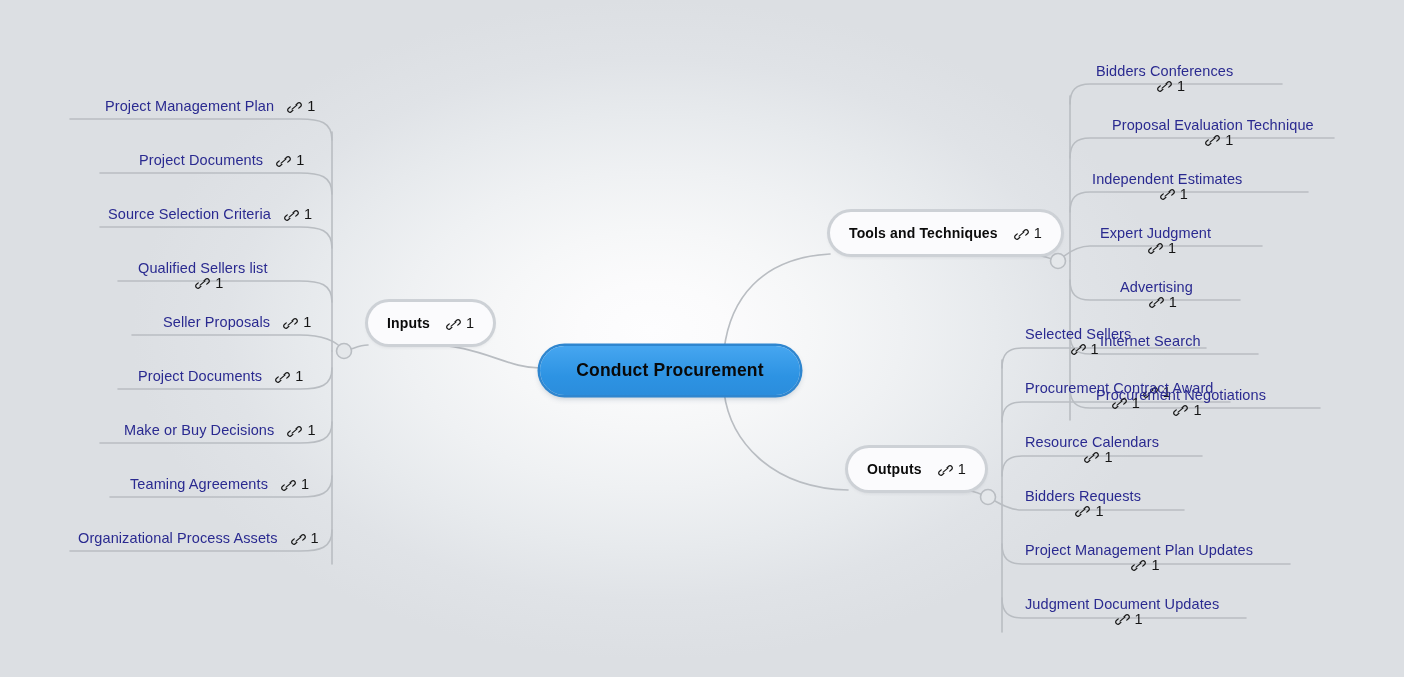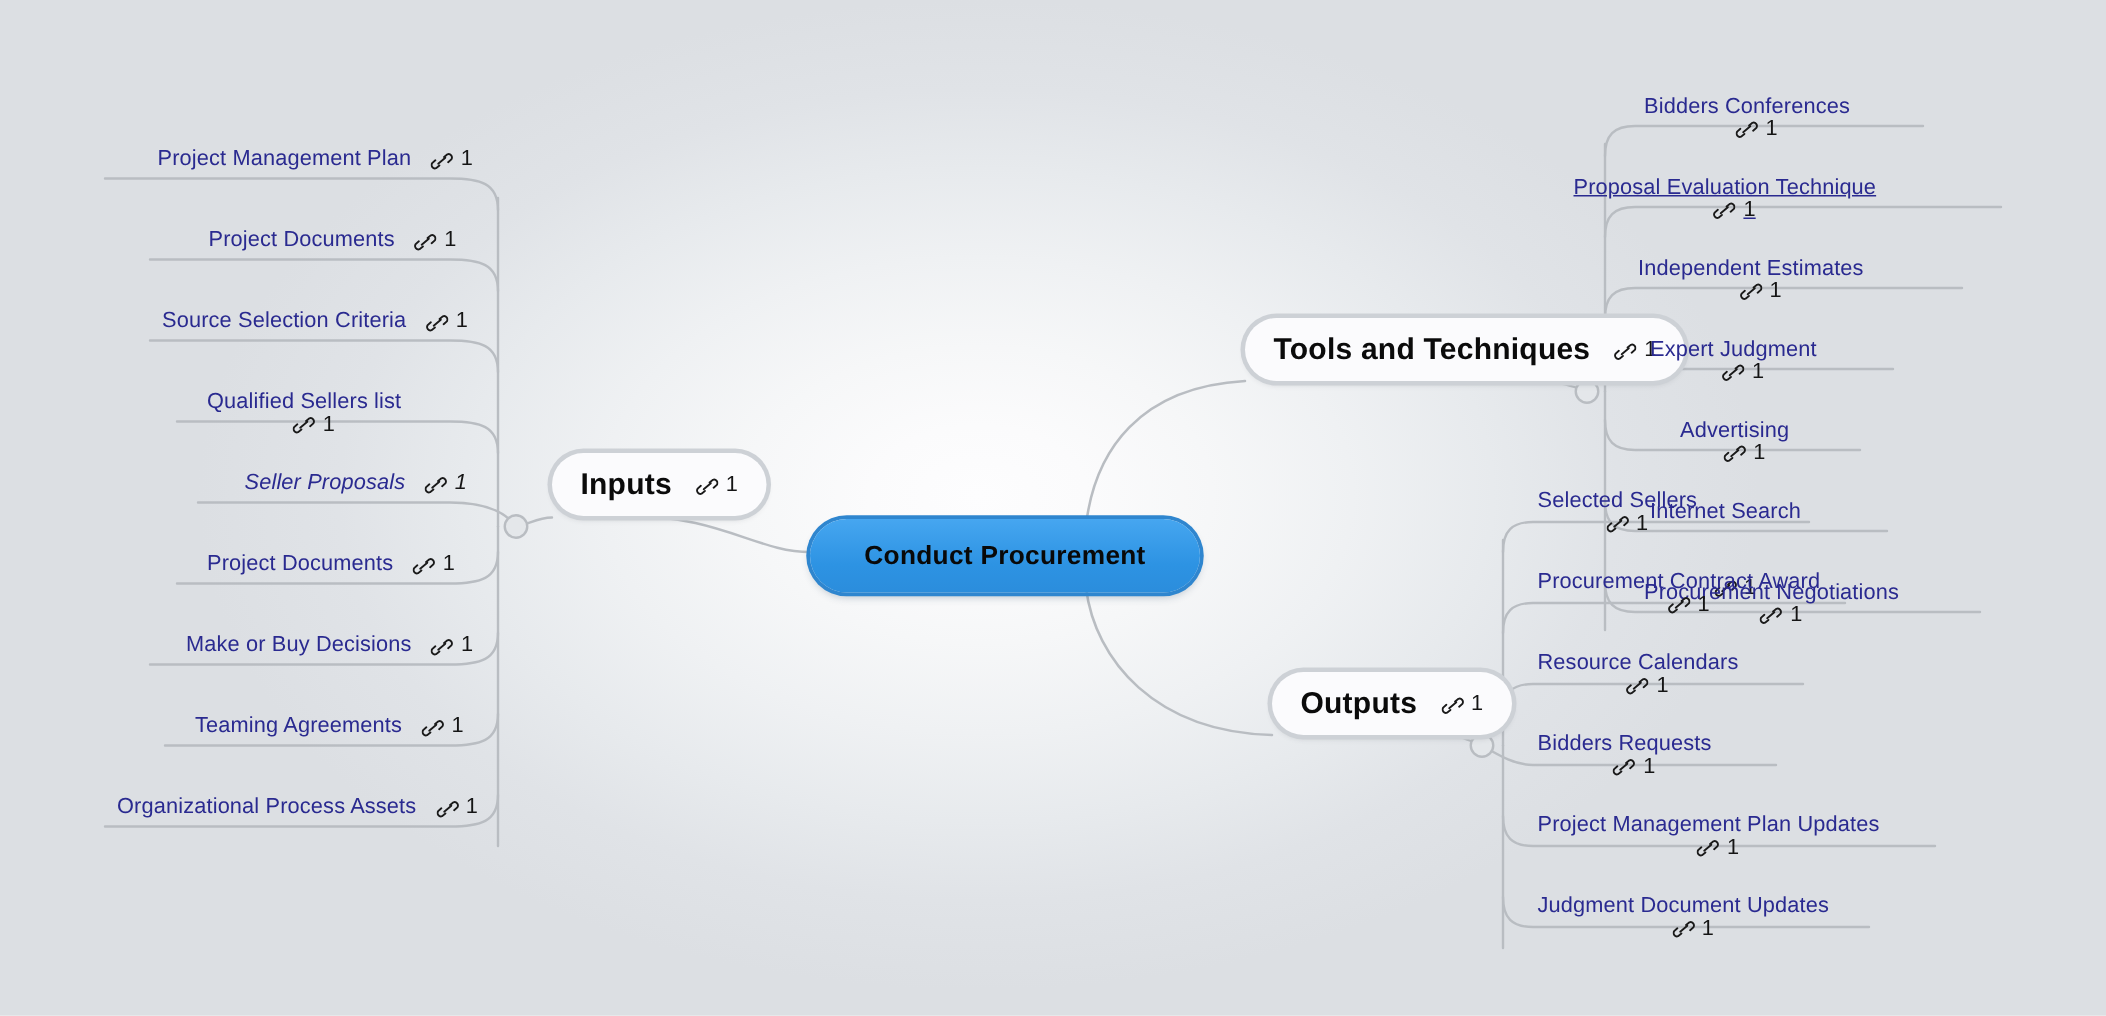--- a/index.html
+++ b/index.html
@@ -63,21 +63,21 @@
     border-radius: 22px;
     padding: 0 19px;
     height: 42px;
     box-shadow:
       0 0 0 3px #cdd1d6,
       0 2px 4px rgba(60,65,75,.22);
     white-space: nowrap;
   }
   .pill-label {
     font-weight: bold;
-    font-size: 20px;
+    font-size: 14px;
     color: #0b0b0b;
     letter-spacing: .15px;
   }
   .pill .leaf-meta { margin-left: 16px; }
 
   
   #center-node {
     position: absolute;
     left: 540px; top: 346px;
     width: 260px; height: 49px;
@@ -261,21 +261,21 @@
               <g fill="none" stroke="#1a1a1a" stroke-width="2" stroke-linecap="round">
                 <path d="M14.5 5.5 L18 2.6 a3.6 3.6 0 0 1 4.2 5.4 l-3.4 3"></path>
                 <path d="M9.5 14.5 L6 17.4 a3.6 3.6 0 0 1 -4.2 -5.4 l3.4 -3"></path>
                 <path d="M8.2 12.6 L15.8 6.2"></path>
               </g>
             </svg>
           </span>
           <span class="cnt">1</span>
         </span>
       </div>
-      <div class="leaf left" style="left: 163px; top: 315px; font-style: italic;">
+      <div class="leaf left" style="left: 163px; top: 315px;">
         <span class="leaf-label">Seller Proposals</span>
         <span class="leaf-meta">
           <span class="lnk">
             <svg viewBox="0 0 24 20">
               <g fill="none" stroke="#1a1a1a" stroke-width="2" stroke-linecap="round">
                 <path d="M14.5 5.5 L18 2.6 a3.6 3.6 0 0 1 4.2 5.4 l-3.4 3"></path>
                 <path d="M9.5 14.5 L6 17.4 a3.6 3.6 0 0 1 -4.2 -5.4 l3.4 -3"></path>
                 <path d="M8.2 12.6 L15.8 6.2"></path>
               </g>
             </svg>
@@ -351,21 +351,21 @@
               <g fill="none" stroke="#1a1a1a" stroke-width="2" stroke-linecap="round">
                 <path d="M14.5 5.5 L18 2.6 a3.6 3.6 0 0 1 4.2 5.4 l-3.4 3"></path>
                 <path d="M9.5 14.5 L6 17.4 a3.6 3.6 0 0 1 -4.2 -5.4 l3.4 -3"></path>
                 <path d="M8.2 12.6 L15.8 6.2"></path>
               </g>
             </svg>
           </span>
           <span class="cnt">1</span>
         </span>
       </div>
-      <div class="leaf right" style="left: 1049px; top: 118px; text-decoration: underline;">
+      <div class="leaf right" style="left: 1112px; top: 118px;">
         <span class="leaf-label">Proposal Evaluation Technique</span>
         <span class="leaf-meta">
           <span class="lnk">
             <svg viewBox="0 0 24 20">
               <g fill="none" stroke="#1a1a1a" stroke-width="2" stroke-linecap="round">
                 <path d="M14.5 5.5 L18 2.6 a3.6 3.6 0 0 1 4.2 5.4 l-3.4 3"></path>
                 <path d="M9.5 14.5 L6 17.4 a3.6 3.6 0 0 1 -4.2 -5.4 l3.4 -3"></path>
                 <path d="M8.2 12.6 L15.8 6.2"></path>
               </g>
             </svg>

